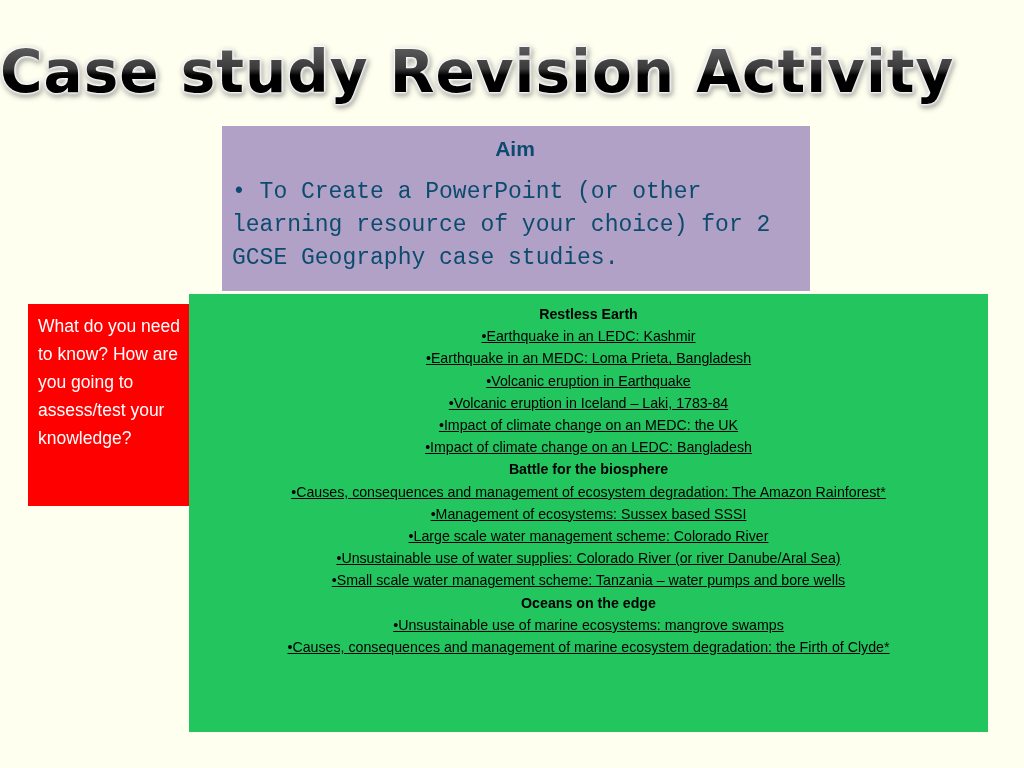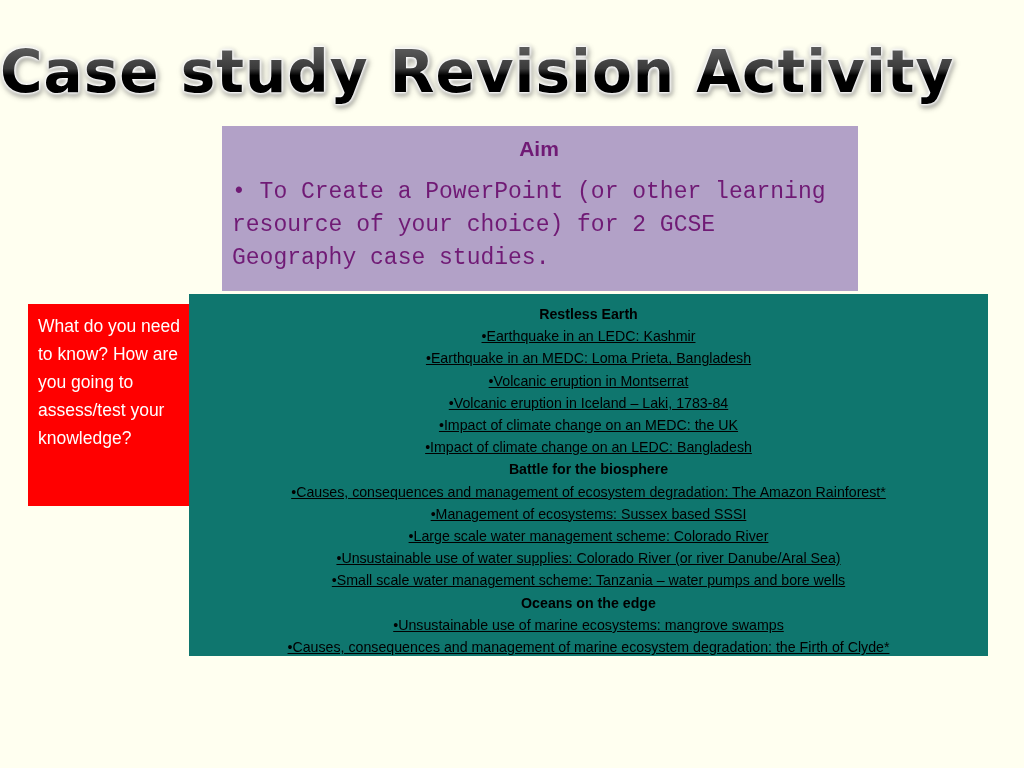--- a/index.html
+++ b/index.html
@@ -22,24 +22,24 @@
     background: linear-gradient(to bottom, #6a6a6a 0%, #3a3a3a 45%, #000 55%, #000 100%);
     -webkit-background-clip: text;
     background-clip: text;
     -webkit-text-fill-color: transparent;
     -webkit-text-stroke: 0px;
     filter: drop-shadow(0 0 1px #fff) drop-shadow(0 0 1px #fff) drop-shadow(0 0 2px #fff) drop-shadow(1px 2px 2px rgba(0,0,0,0.45));
   }
   .aim-box {
     position: absolute;
     left: 222px; top: 126px;
-    width: 636px; height: 165px;
+    width: 588px; height: 165px;
     background: #b2a1c7;
     padding: 8px 12px 0 10px;
-    color: #701a75;
+    color: #0c4a6e;
   }
   .aim-heading {
     text-align: center;
     font-weight: bold;
     font-size: 21px;
     line-height: 30px;
     margin-bottom: 12px;
   }
   .aim-text {
     font-size: 23px;
@@ -52,22 +52,22 @@
     width: 161px; height: 202px;
     background: #ff0000;
     padding: 8px 8px 0 10px;
     color: #ffffff;
     font-size: 17.5px;
     line-height: 28px;
   }
   .topics-box {
     position: absolute;
     left: 189px; top: 294px;
-    width: 799px; height: 362px;
-    background: #0f766e;
+    width: 799px; height: 438px;
+    background: #22c55e;
     text-align: center;
     padding-top: 9px;
     color: #000;
     font-size: 14.2px;
     line-height: 22.2px;
   }
   .topic-heading { font-weight: bold; }
   .topic-item { white-space: nowrap; text-decoration: underline; }
 </style>
 </head>
@@ -81,21 +81,21 @@
 </div>
 
 <div class="question-box">
   <div>What do you need to know? How are you going to assess/test your knowledge?</div>
 </div>
 
 <div class="topics-box">
   <div class="topic-heading">Restless Earth</div>
   <div class="topic-item">•Earthquake in an LEDC: Kashmir</div>
   <div class="topic-item">•Earthquake in an MEDC: Loma Prieta, Bangladesh</div>
-  <div class="topic-item">•Volcanic eruption in Montserrat</div>
+  <div class="topic-item">•Volcanic eruption in Earthquake</div>
   <div class="topic-item">•Volcanic eruption in Iceland – Laki, 1783-84</div>
 
   <div class="topic-item">•Impact of climate change on an MEDC: the UK</div>
   <div class="topic-item">•Impact of climate change on an LEDC: Bangladesh</div>
 
   <div class="topic-heading">Battle for the biosphere</div>
   <div class="topic-item">•Causes, consequences and management of ecosystem degradation: The Amazon Rainforest*</div>
   <div class="topic-item">•Management of ecosystems: Sussex based SSSI</div>
 
   <div class="topic-item">•Large scale water management scheme: Colorado River</div>

